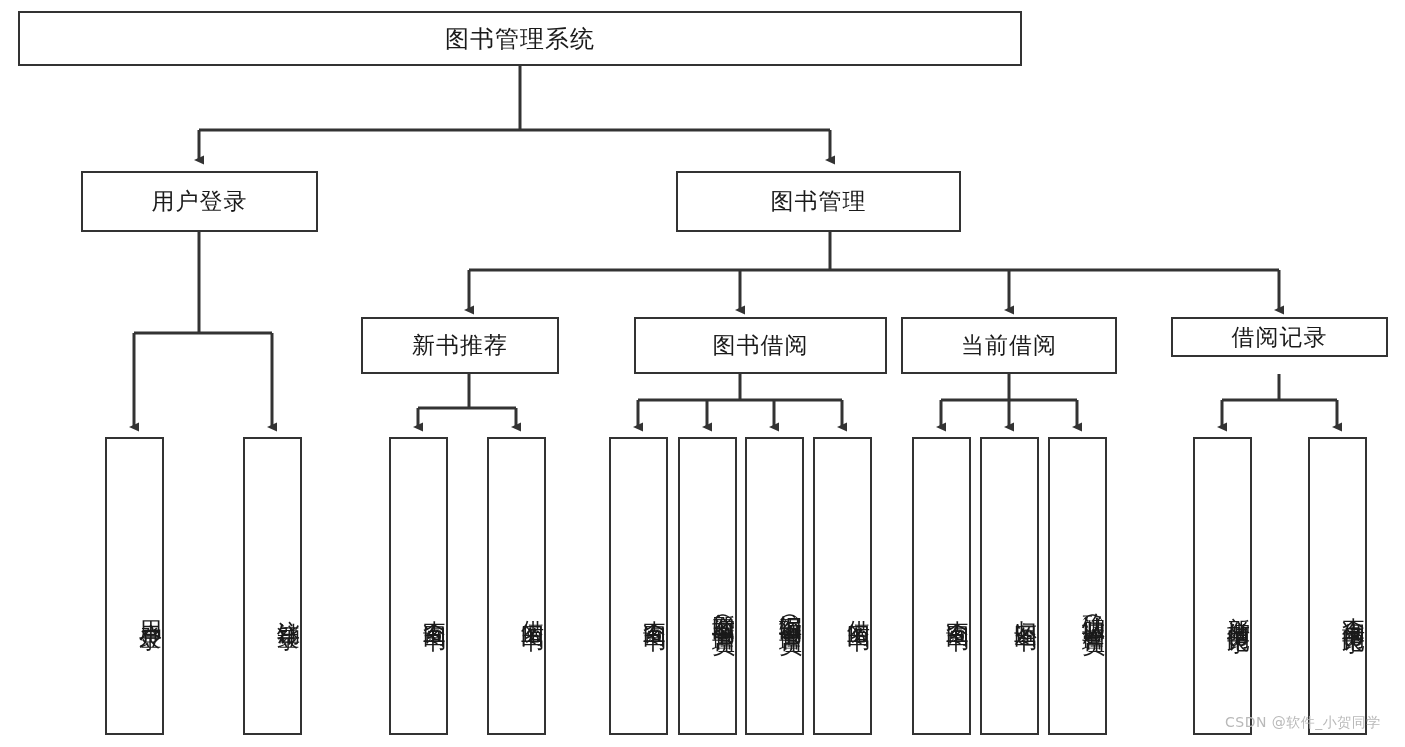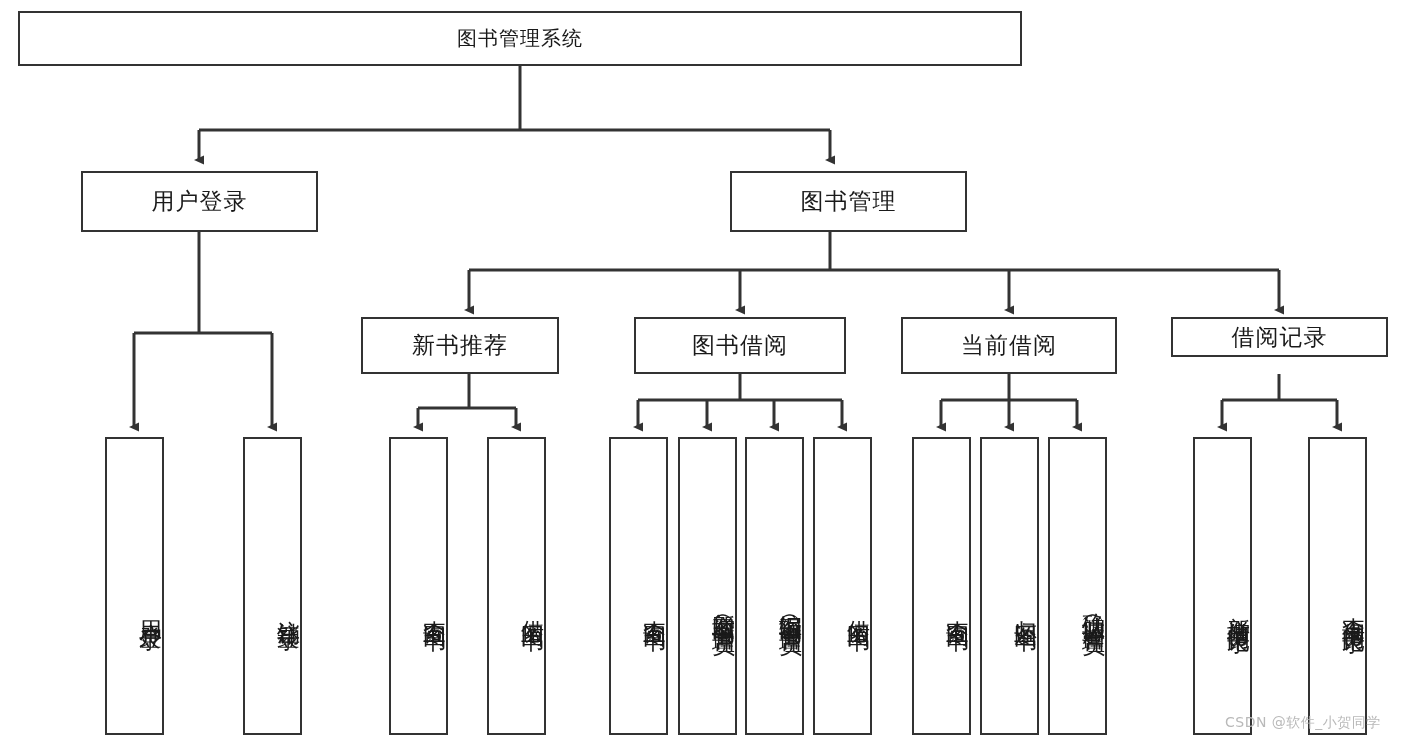--- a/index.html
+++ b/index.html
@@ -48,21 +48,21 @@
     align-items: flex-start;
     justify-content: center;
   }
   .node.vert .vtext {
     writing-mode: vertical-rl;
     text-orientation: upright;
     white-space: nowrap;
     margin-top: 44px;
   }
   .node.root {
-    font-size: 20px;
+    font-size: 24px;
   }
   #watermark {
     position: absolute;
     left: 1225px;
     top: 714px;
     font-size: 14px;
     color: #b9b9b9;
     white-space: nowrap;
     letter-spacing: 0.5px;
   }
@@ -122,28 +122,28 @@
     </g>
   </svg>
 
   <div class="node horiz root" style="left:18px; top:11px; width:1004px; height:55px;">
     <span>图书管理系统</span>
   </div>
 
   <div class="node horiz" style="left:81px; top:171px; width:237px; height:61px;">
     <span>用户登录</span>
   </div>
-  <div class="node horiz" style="left:730px; top:171px; width:237px; height:61px;">
+  <div class="node horiz" style="left:676px; top:171px; width:285px; height:61px;">
     <span>图书管理</span>
   </div>
 
   <div class="node horiz" style="left:361px; top:317px; width:198px; height:57px;">
     <span>新书推荐</span>
   </div>
-  <div class="node horiz" style="left:634px; top:317px; width:212px; height:57px;">
+  <div class="node horiz" style="left:634px; top:317px; width:253px; height:57px;">
     <span>图书借阅</span>
   </div>
   <div class="node horiz" style="left:901px; top:317px; width:216px; height:57px;">
     <span>当前借阅</span>
   </div>
   <div class="node horiz" style="left:1171px; top:317px; width:217px; height:40px;">
     <span>借阅记录</span>
   </div>
 
   <div class="node vert" style="left:105px; top:437px; width:59px; height:298px;">

